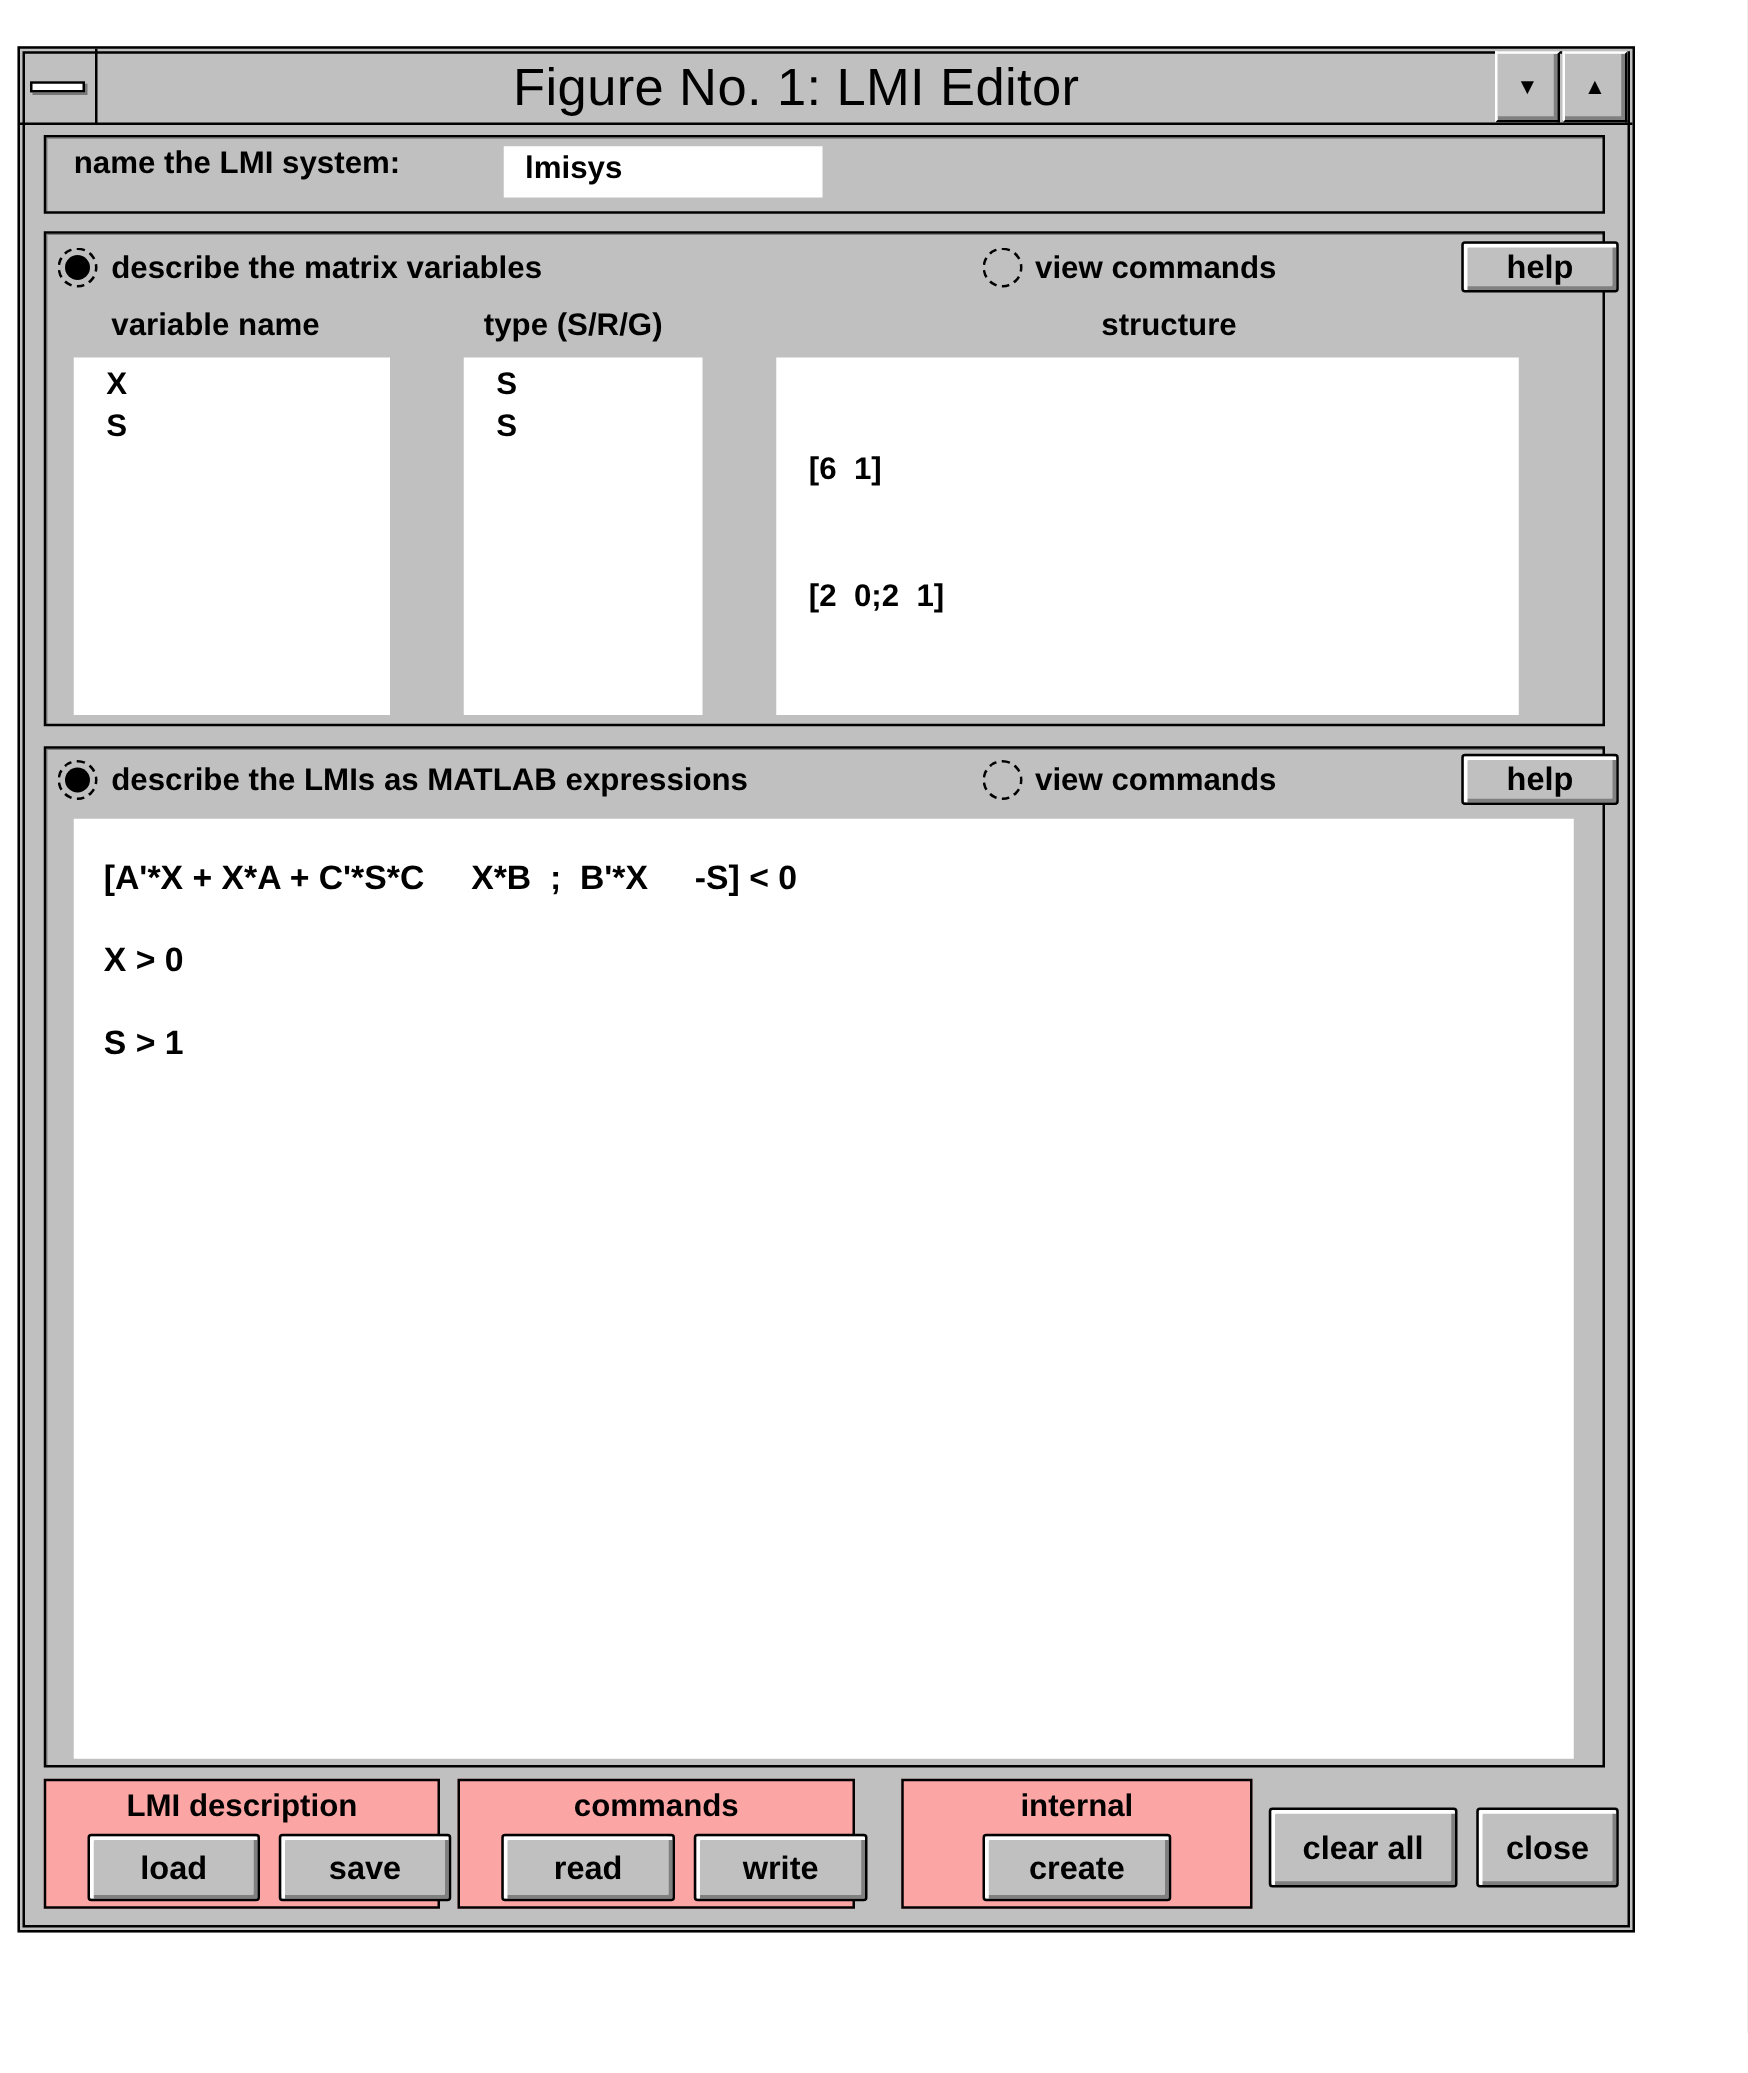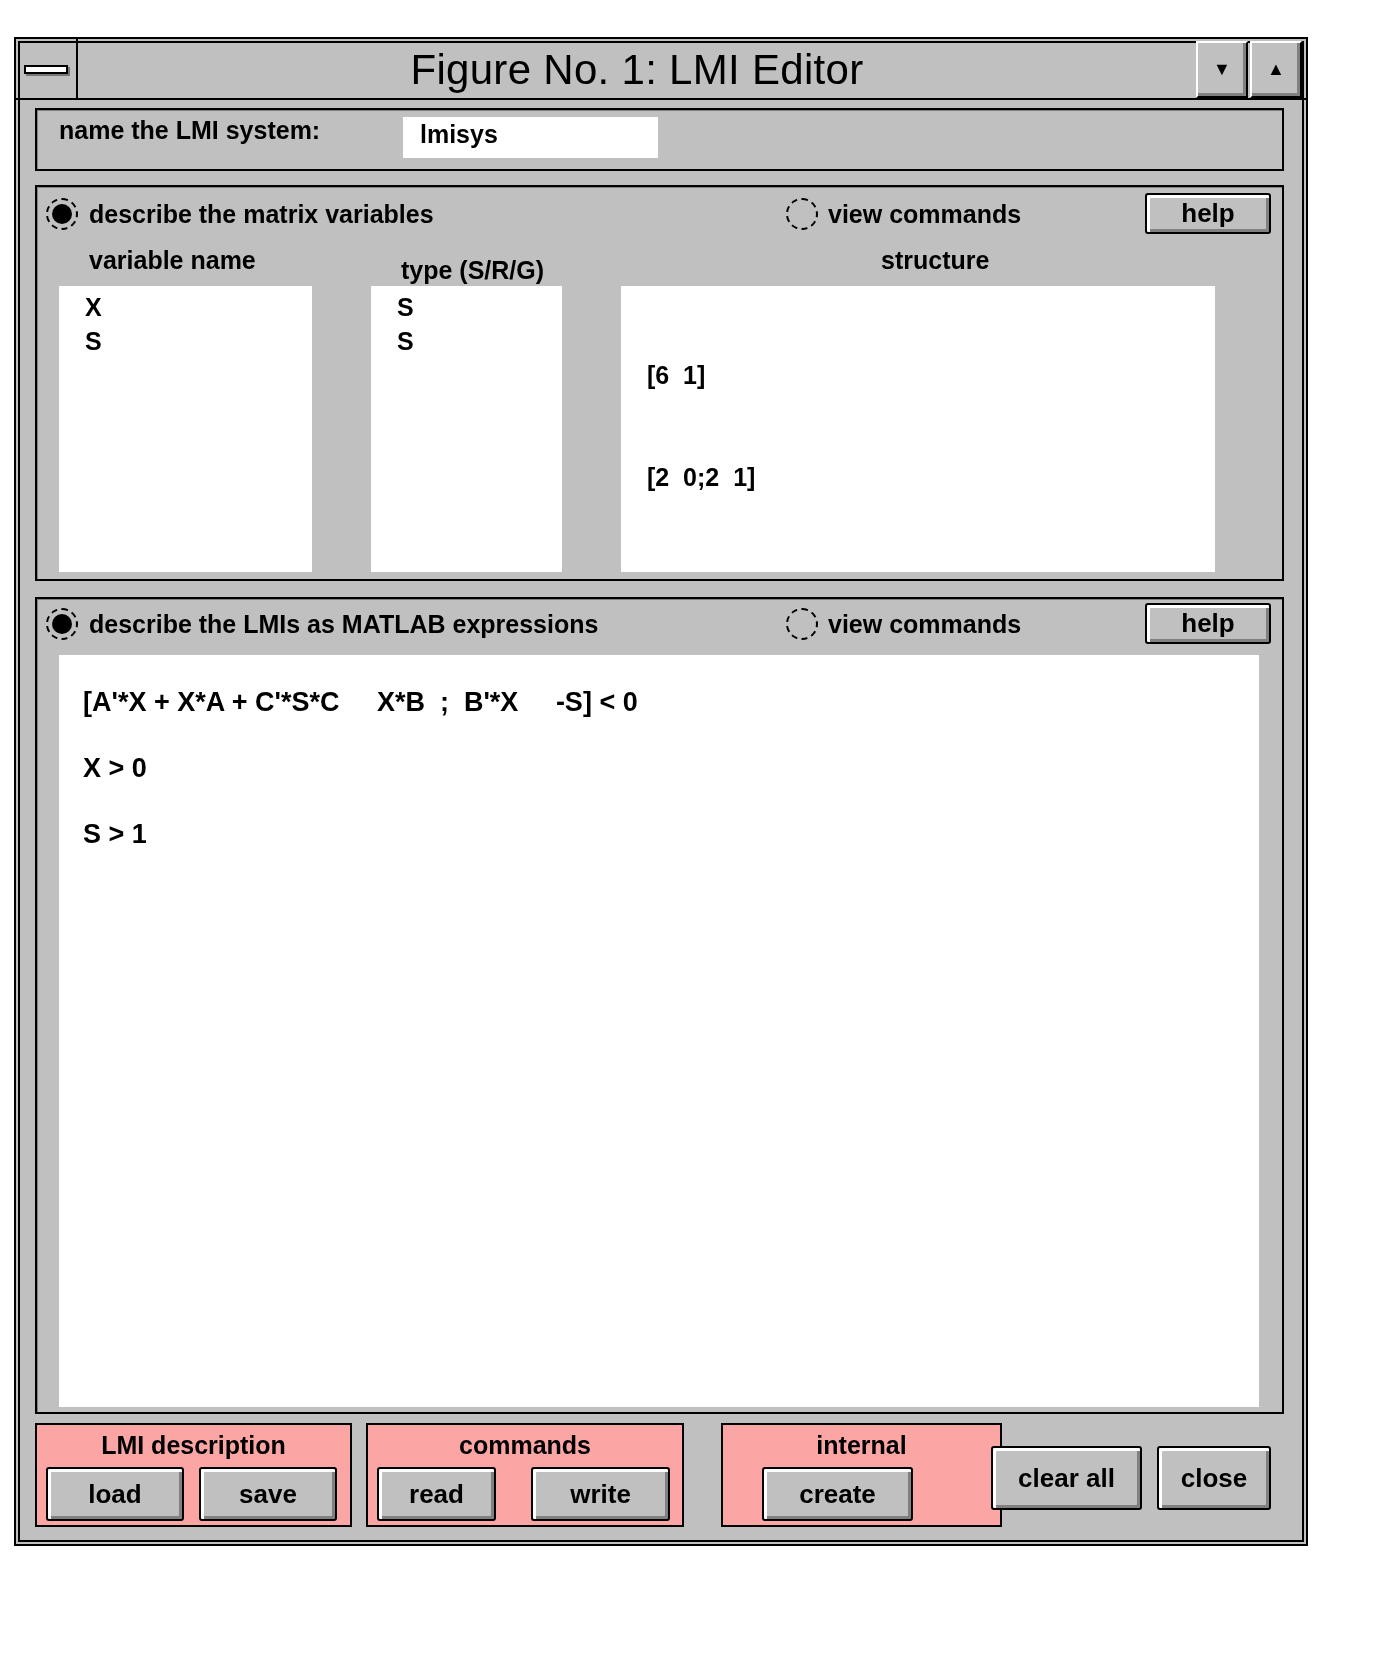--- a/index.html
+++ b/index.html
@@ -11,21 +11,21 @@
   .titlebar { left: 16px; top: 39px; width: 1290px; height: 61px; border-bottom: 2px solid #000; }
   .sysmenu { left: 16px; top: 39px; width: 62px; height: 61px; border-right: 2px solid #000; display:flex; align-items:center; justify-content:center; cursor: pointer; }
   .sysmenu-bar { width: 44px; height: 9px; background: #fff; border: 2px solid #000; box-shadow: 2px 2px 0 #777; }
   .title { left: 78px; top: 39px; width: 1118px; height: 61px; display:flex; align-items:center; justify-content:center; font-size: 42px; letter-spacing: 0.3px; }
   .tbtn { top: 41px; width: 52px; height: 57px; background: #c0c0c0; border: 2px solid #000; border-top-color:#fff; border-left-color:#fff; box-shadow: inset -3px -3px 0 #808080; display:flex; align-items:center; justify-content:center; font-size: 18px; cursor:pointer; }
   .panel { border: 2px solid #000; background: #c0c0c0; box-shadow: inset 1px 1px 0 #808080; }
   .lbl { font-weight: bold; font-size: 25px; white-space: nowrap; }
   .whitebox { background: #fff; }
   .radio { width: 32px; height: 32px; border-radius: 50%; border: 2px dashed #000; display:flex; align-items:center; justify-content:center; }
   .radio .dot { width: 20px; height: 20px; border-radius: 50%; background: #000; }
-  .btn { background: #c0c0c0; border: 2px solid #000; box-shadow: inset 3px 3px 0 #fff, inset -3px -3px 0 #808080; display:flex; align-items:center; justify-content:center; font-weight: bold; font-size: 26px; cursor: pointer; border-radius: 3px; }
+  .btn { background: #c0c0c0; border: 2px solid #000; box-shadow: inset 3px 3px 0 #fff, inset -3px -3px 0 #808080; display:flex; align-items:center; justify-content:center; font-weight: bold; font-size: 26px; cursor: pointer; border-radius: 3px; margin-left: 24px; }
   .list { font-weight: bold; font-size: 25px; line-height: 34px; padding: 4px 0 0 26px; }
   .expr { font-size: 27px; font-weight: bold; }
   .grp { border: 2px solid #000; background: #fca5a5; }
   .grp-title { font-weight: bold; font-size: 25px; text-align: center; position: absolute; left: 0; right: 0; top: 6px; }
 </style>
 </head>
 <body>
 
 <div class="abs win"></div>
 <div class="abs win-inner"></div>
@@ -51,21 +51,21 @@
 <div class="abs panel" style="left:35px; top:185px; width:1249px; height:396px;"></div>
 <div class="abs radio" style="left:46px; top:198px;">
     <div class="dot"></div>
   </div>
 <div class="abs lbl" style="left:89px; top:200px;">describe the matrix variables</div>
 <div class="abs radio" style="left:786px; top:198px;"></div>
 <div class="abs lbl" style="left:828px; top:200px;">view commands</div>
 <div class="abs btn" style="left:1145px; top:193px; width:126px; height:41px;">help</div>
 
 <div class="abs lbl" style="left:89px; top:246px;">variable name</div>
-<div class="abs lbl" style="left:387px; top:256px;margin-left:14px;">type (S/R/G)</div>
+<div class="abs lbl" style="left:387px; top:246px;">type (S/R/G)</div>
 <div class="abs lbl" style="left:881px; top:246px;">structure</div>
 
 <div class="abs whitebox list" style="left:59px; top:286px; width:253px; height:286px;">
   <div>X</div>
   <div>S</div>
 </div>
 <div class="abs whitebox list" style="left:371px; top:286px; width:191px; height:286px;">
   <div>S</div>
   <div>S</div>
 </div>
@@ -91,21 +91,21 @@
 
 <div class="abs grp" style="left:35px; top:1423px; width:317px; height:104px;">
   <div class="grp-title">LMI description</div>
 </div>
 <div class="abs btn" style="left:46px; top:1467px; width:138px; height:54px;">load</div>
 <div class="abs btn" style="left:199px; top:1467px; width:138px; height:54px;">save</div>
 
 <div class="abs grp" style="left:366px; top:1423px; width:318px; height:104px;">
   <div class="grp-title">commands</div>
 </div>
-<div class="abs btn" style="left:377px; top:1467px; width:119px; height:54px;">read</div>
+<div class="abs btn" style="left:377px; top:1467px; width:139px; height:54px;">read</div>
 <div class="abs btn" style="left:531px; top:1467px; width:139px; height:54px;">write</div>
 
 <div class="abs grp" style="left:697px; top:1423px; width:281px; height:104px;margin-left:24px;">
   <div class="grp-title">internal</div>
 </div>
 <div class="abs btn" style="left:762px; top:1467px; width:151px; height:54px;">create</div>
 
 <div class="abs btn" style="left:991px; top:1446px; width:151px; height:64px;">clear all</div>
 <div class="abs btn" style="left:1157px; top:1446px; width:114px; height:64px;">close</div>
 

